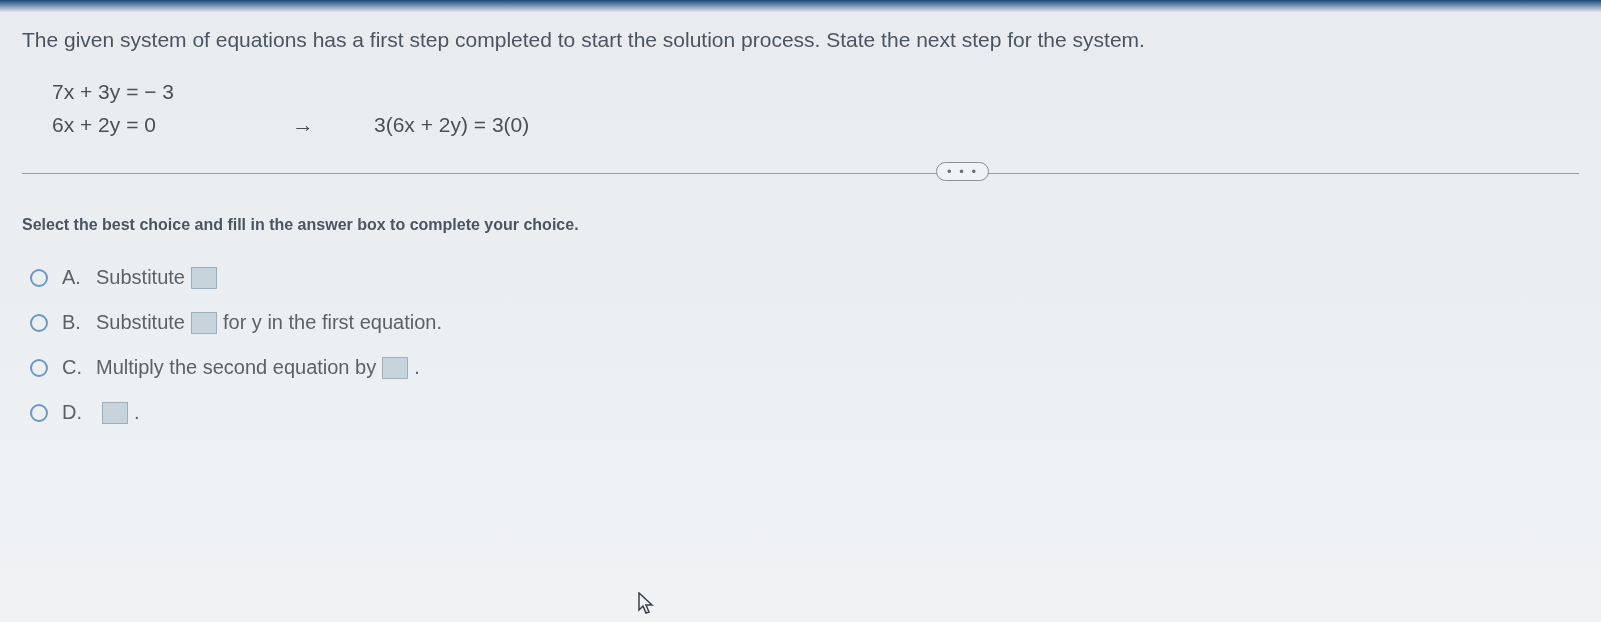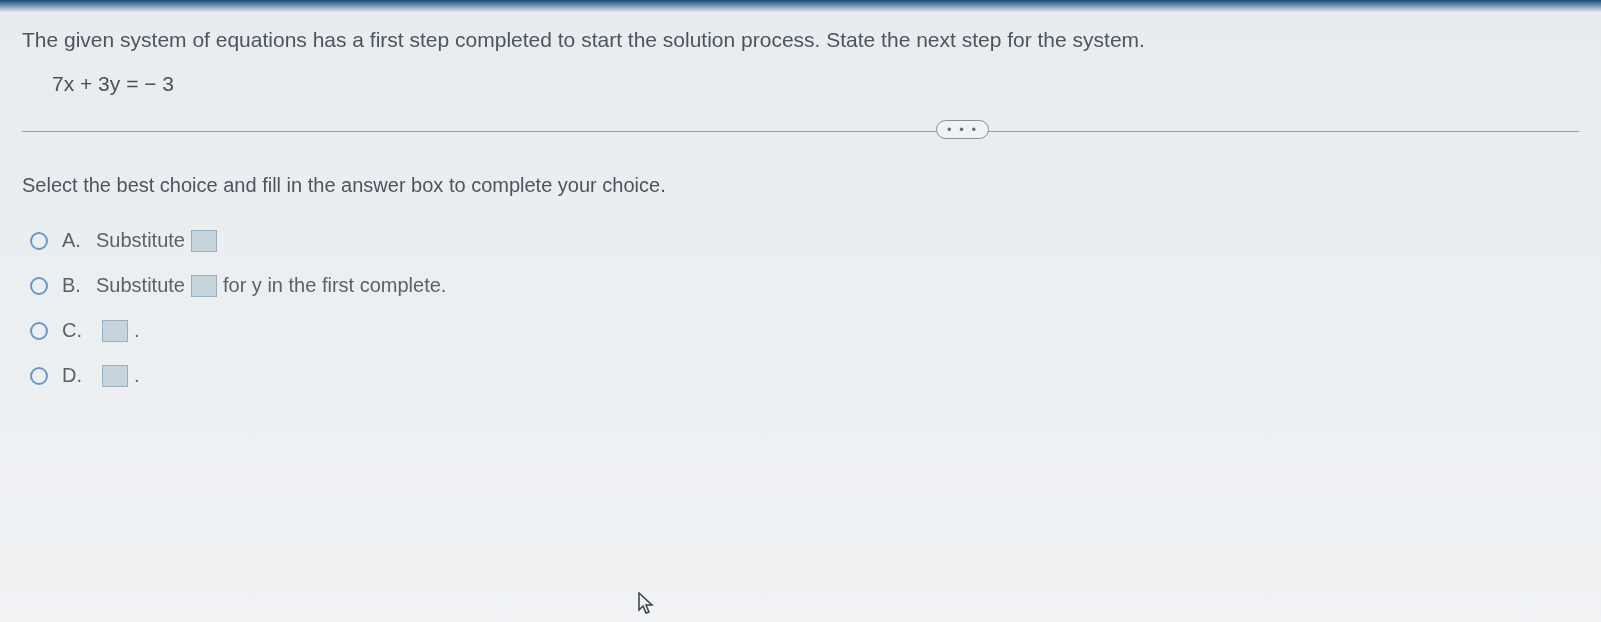--- a/index.html
+++ b/index.html
@@ -13,21 +13,21 @@
       width: 1601px;
       height: 622px;
       padding: 28px 22px 0 22px;
       color: #4a5055;
       font-size: 20px;
       overflow: hidden;
     }
     .question-text {
       font-size: 21px;
       color: #4a5560;
-      margin-bottom: 20px;
+      margin-bottom: 28px;
     }
     .equations {
       padding-left: 30px;
       margin-bottom: 35px;
       font-size: 21px;
       color: #4a5055;
     }
     .eq-row {
       display: flex;
       align-items: center;
@@ -56,23 +56,24 @@
       background: #f0f2f4;
       border: 1px solid #8a9098;
       border-radius: 12px;
       padding: 1px 10px;
       font-size: 13px;
       color: #6a7078;
       letter-spacing: 2px;
       cursor: pointer;
     }
     .prompt {
-      font-size: 20px;
+      font-size: 16px;
       color: #4a5560;
       margin-bottom: 32px;
+      font-weight: bold;
     }
     .choices {
       padding-left: 8px;
     }
     .choice {
       display: flex;
       align-items: center;
       margin-bottom: 22px;
       font-size: 20px;
       color: #5a6268;
@@ -110,20 +111,25 @@
   </style>
 </head>
 <body>
 
 <div class="question-text">The given system of equations has a first step completed to start the solution process. State the next step for the system.</div>
 
 <div class="equations">
   <div class="eq-row">
     <span class="eq-left">7x +   3y  =  − 3</span>
   </div>
+  <div class="eq-row">
+    <span class="eq-left">6x +   2y  =      0</span>
+    <span class="arrow">→</span>
+    <span>3(6x + 2y)  =  3(0)</span>
+  </div>
 </div>
 
 <div class="divider-wrap">
   <hr class="divider">
   <div class="dots-badge">• • •</div>
 </div>
 
 <div class="prompt">Select the best choice and fill in the answer box to complete your choice.</div>
 
 <div class="choices">
@@ -133,26 +139,27 @@
     <span class="choice-letter">A.</span>
     <span>Substitute</span>
     <span class="fill-box"></span>
   </div>
 
   <div class="choice">
     <span class="radio"></span>
     <span class="choice-letter">B.</span>
     <span>Substitute</span>
     <span class="fill-box"></span>
-    <span>for y in the first complete.</span>
+    <span>for y in the first equation.</span>
   </div>
 
   <div class="choice">
     <span class="radio"></span>
     <span class="choice-letter">C.</span>
+    <span>Multiply the second equation by</span>
     <span class="fill-box"></span>
     <span>.</span>
   </div>
 
   <div class="choice">
     <span class="radio"></span>
     <span class="choice-letter">D.</span>
     <span class="fill-box"></span>
     <span>.</span>
   </div>

